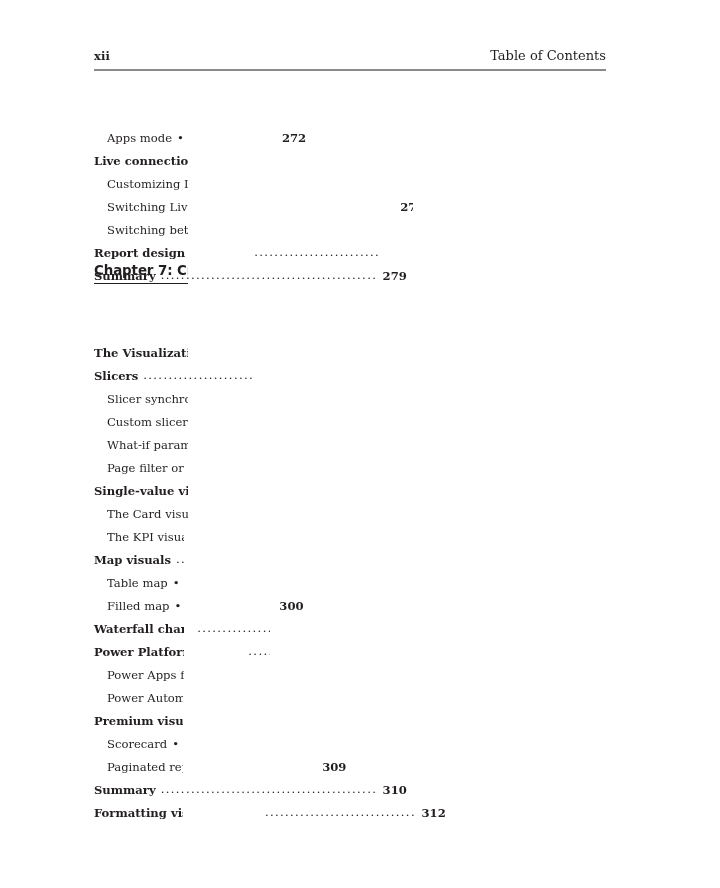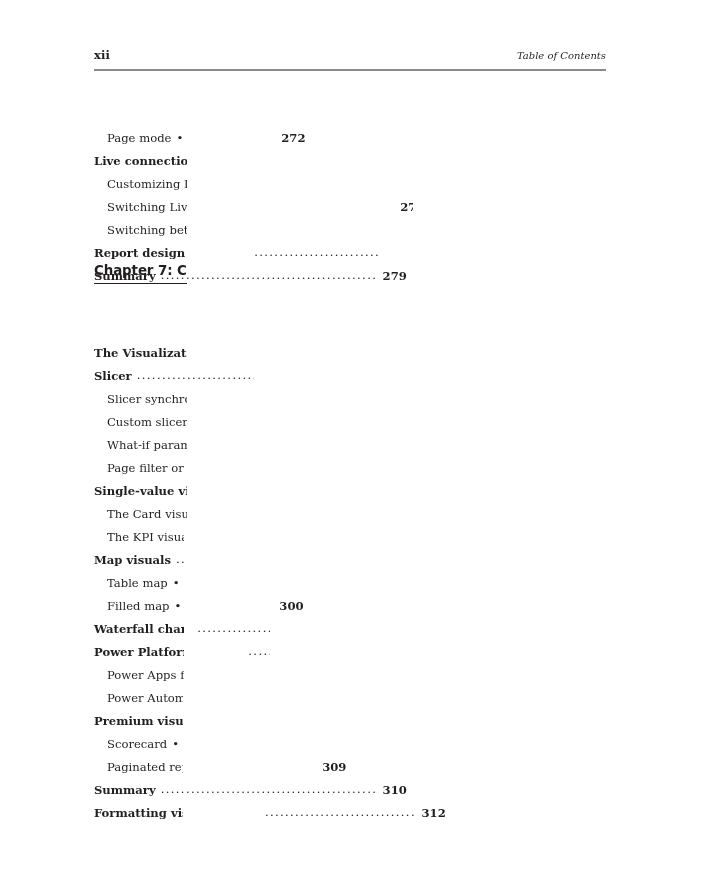--- a/index.html
+++ b/index.html
@@ -31,22 +31,21 @@
     height: 18px;
   }
   .folio {
     font-family: "DejaVu Serif", "Liberation Serif", serif;
     font-weight: bold;
     font-size: 11.5px;
     letter-spacing: 0.2px;
   }
   .head-title {
     font-family: "DejaVu Serif", "Liberation Serif", serif;
-    font-style: italic;
-    font-size: 10px;
+    font-size: 13px;
   }
   .head-rule {
     margin-top: 3px;
     height: 2px;
     background: #8a8a8a;
     width: 100%;
   }
 
   
   .toc {
@@ -129,21 +128,21 @@
 <div class="page">
 
   <div class="running-head">
     <span class="folio">xii</span>
     <span class="head-title">Table of Contents</span>
   </div>
   <div class="head-rule"></div>
 
   <div class="toc" id="toc-before">
       <div class="entry lvl2">
-        <span class="title">Page mode</span>
+        <span class="title">Apps mode</span>
         <span class="sep">•</span>
         <span class="page">272</span>
       </div>
       <div class="entry lvl1">
         <span class="title">Live connections to Power BI datasets</span>
         <span class="leader">........................................................................................................................................................................................................</span>
         <span class="page">273</span>
       </div>
       <div class="entry lvl2">
         <span class="title">Customizing Live connection reports</span>
@@ -180,21 +179,21 @@
     <div class="chapter-rule"></div>
   </div>
 
   <div class="toc" id="toc-after">
       <div class="entry lvl1">
         <span class="title">The Visualizations pane</span>
         <span class="leader">........................................................................................................................................................................................................</span>
         <span class="page">282</span>
       </div>
       <div class="entry lvl1">
-        <span class="title">Slicer</span>
+        <span class="title">Slicers</span>
         <span class="leader">........................................................................................................................................................................................................</span>
         <span class="page">283</span>
       </div>
       <div class="entry lvl2">
         <span class="title">Slicer synchronization</span>
         <span class="sep">•</span>
         <span class="page">285</span>
       </div>
       <div class="entry lvl2">
         <span class="title">Custom slicer parameters</span>

